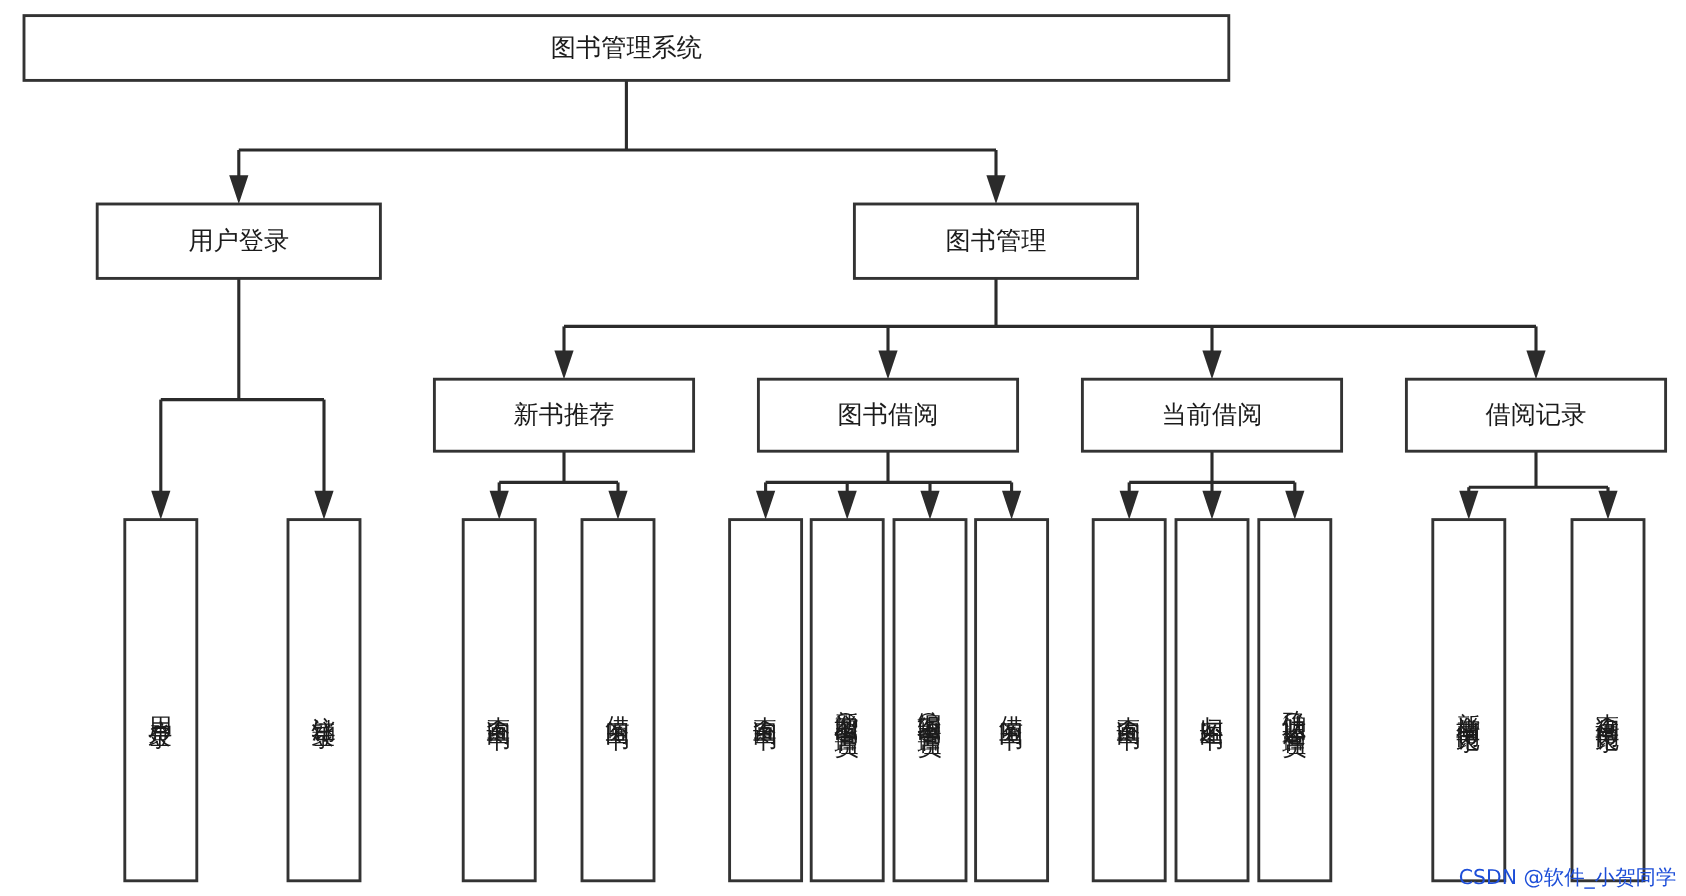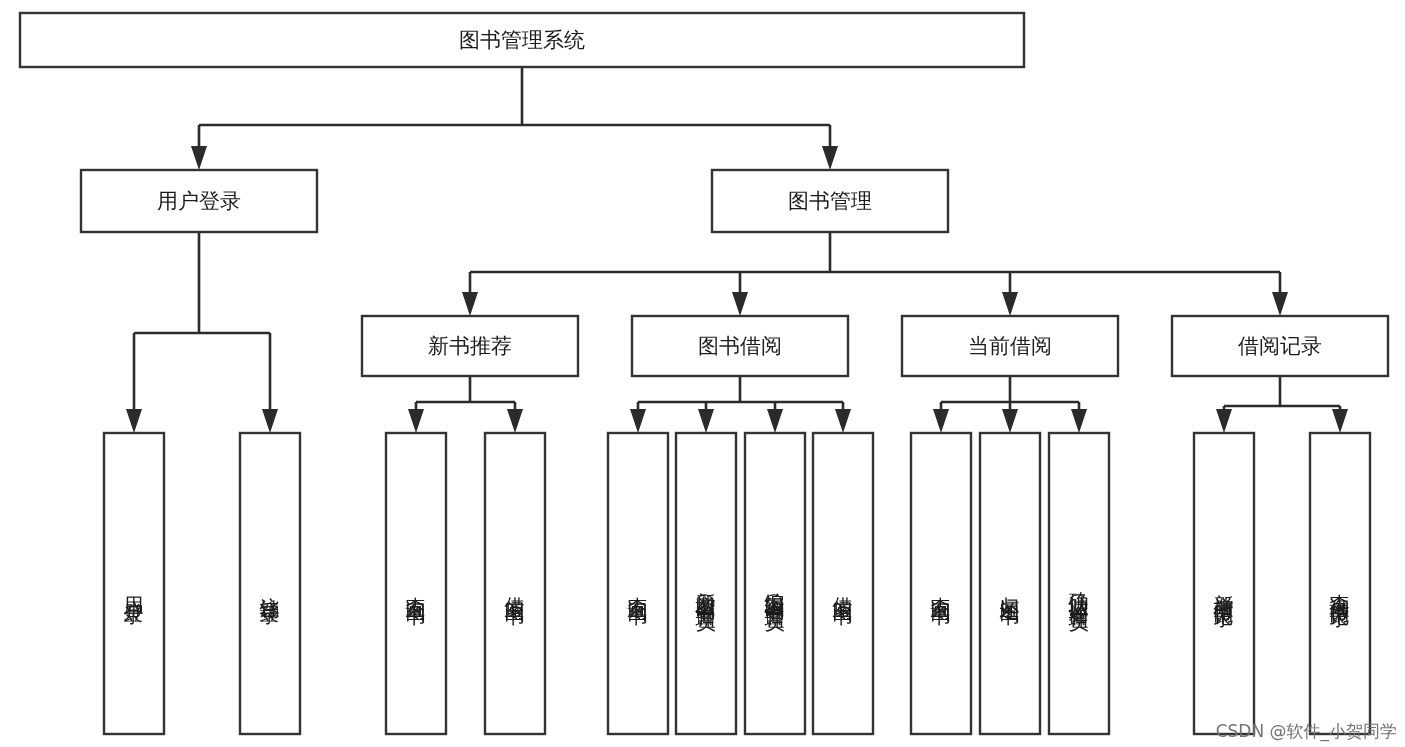--- a/index.html
+++ b/index.html
@@ -56,21 +56,21 @@
   .arrow-head {
     fill: #2b2b2b;
     stroke: none;
   }
   .watermark {
     position: absolute;
     right: 8px;
     bottom: 4px;
     font-family: "DejaVu Sans", "Liberation Sans", sans-serif;
     font-size: 17px;
-    color: #737373;
+    color: #1d4ed8;
     white-space: nowrap;
     user-select: none;
   }
 </style>
 </head>
 <body>
 
 <div id="diagram-root">
   <svg id="tree" viewBox="0 0 1405 747" xmlns="http://www.w3.org/2000/svg">
 

